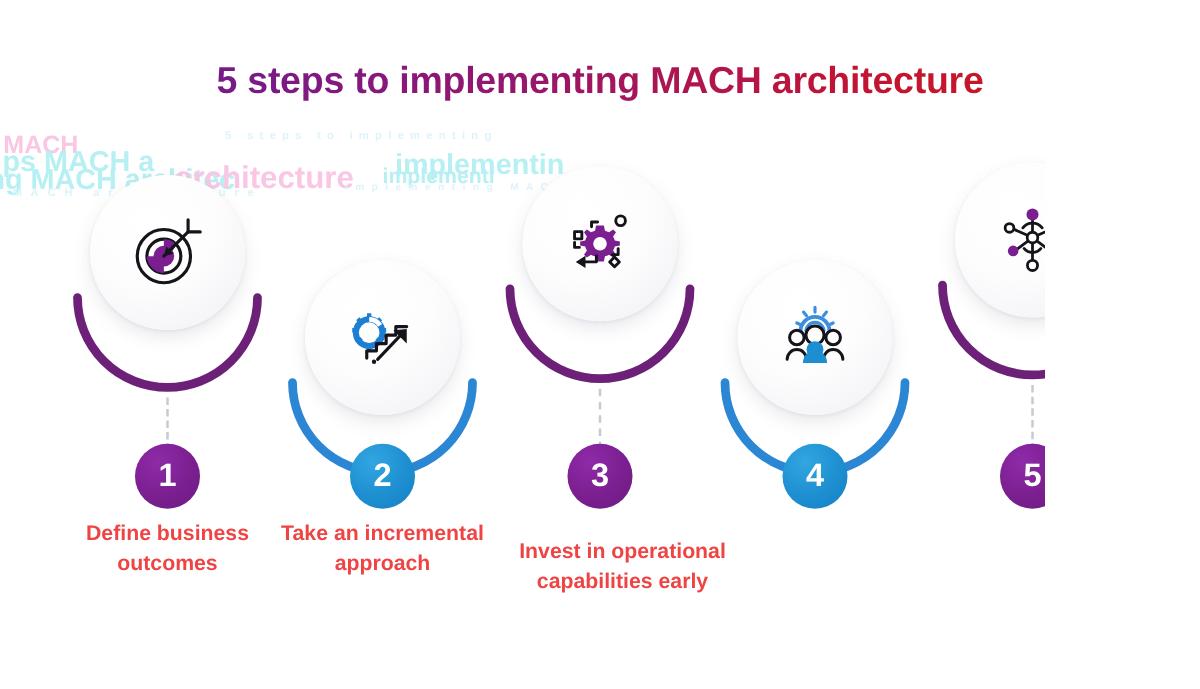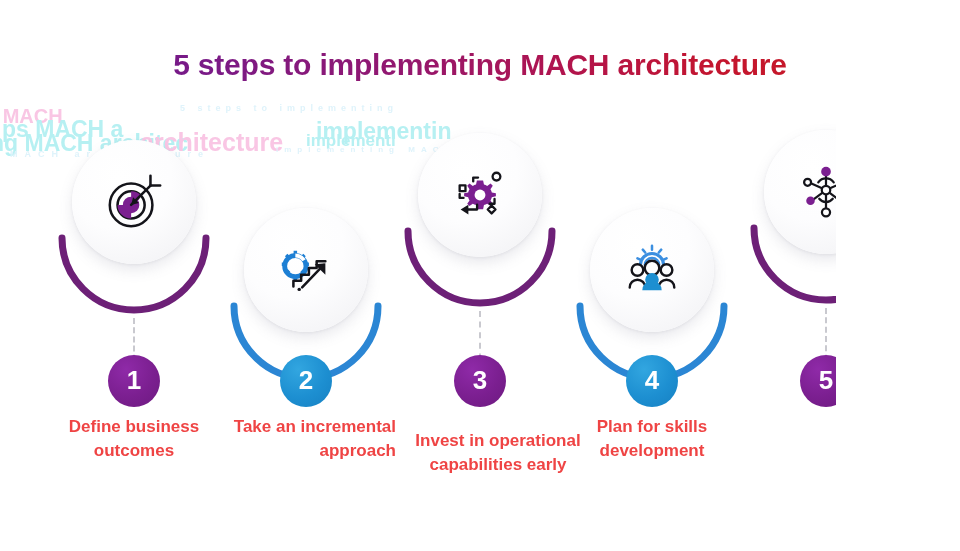--- a/index.html
+++ b/index.html
@@ -234,21 +234,21 @@
           <path d="M28 50 L50 27" stroke="#14141a" stroke-width="2.6" stroke-linecap="round"></path>
           <path d="M52 25 L52 37 L41 26 Z" fill="#14141a"></path>
           <circle cx="25" cy="52" r="1.8" fill="#14141a"></circle>
         </svg>
       </div>
     </div>
     <div class="connector" style="top:178px;height:-0px;"></div>
     <div class="badge blue" style="top:147px;">
       <span>2</span>
     </div>
-    <div class="label" style="top:207px;text-align:right;">Take an incremental approach</div>
+    <div class="label" style="top:207px;">Take an incremental approach</div>
   </div>
 
   <div class="step" id="step3">
     <div class="visual">
       <div class="arc">
         <svg width="156" height="156" viewBox="0 0 156 156">
           <path d="M6 78 A72 72 0 0 0 150 78" fill="none" stroke="#6d2077" stroke-width="7" stroke-linecap="round"></path>
         </svg>
       </div>
       <div class="disc">
@@ -306,21 +306,20 @@
           </g>
           <path d="M22 53 a10 10 0 0 1 20 0 Z" fill="#1d8fd1"></path>
           <circle cx="32" cy="42" r="7" fill="#1d8fd1"></circle>
         </svg>
       </div>
     </div>
     <div class="connector" style="top:178px;height:-0px;"></div>
     <div class="badge blue" style="top:147px;">
       <span>4</span>
     </div>
-    <div class="label" style="top:207px;">Plan for skills development</div>
   </div>
 
   <div class="step" id="step5">
     <div class="visual">
       <div class="arc">
         <svg width="156" height="156" viewBox="0 0 156 156">
           <path d="M6 78 A72 72 0 0 0 150 78" fill="none" stroke="#6d2077" stroke-width="7" stroke-linecap="round"></path>
         </svg>
       </div>
       <div class="disc">

